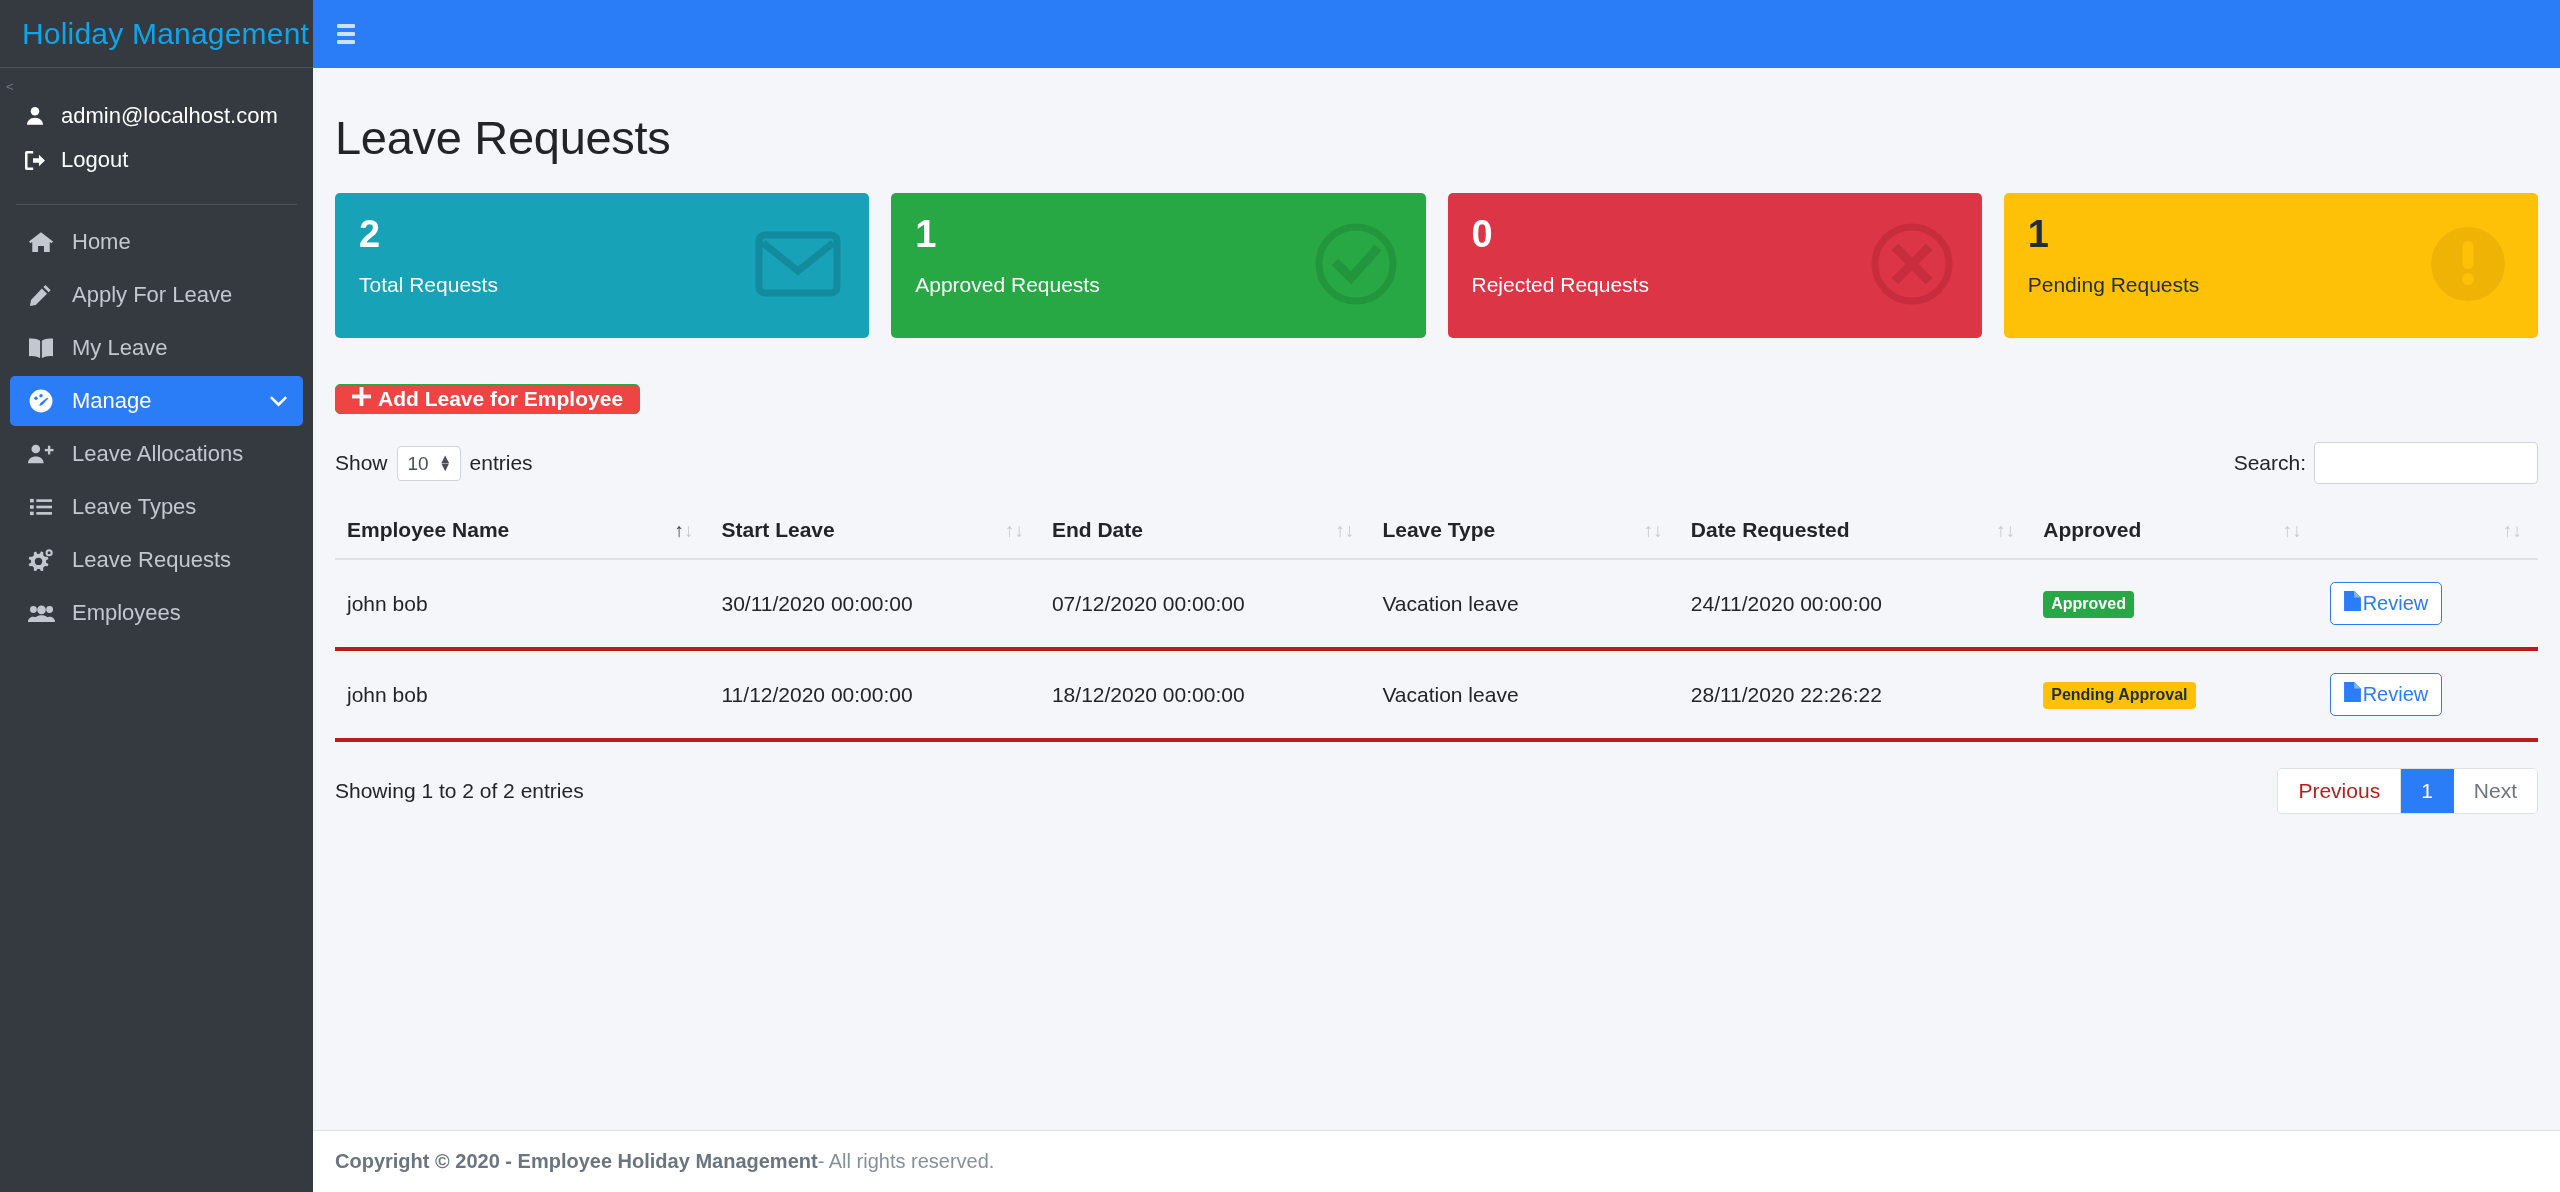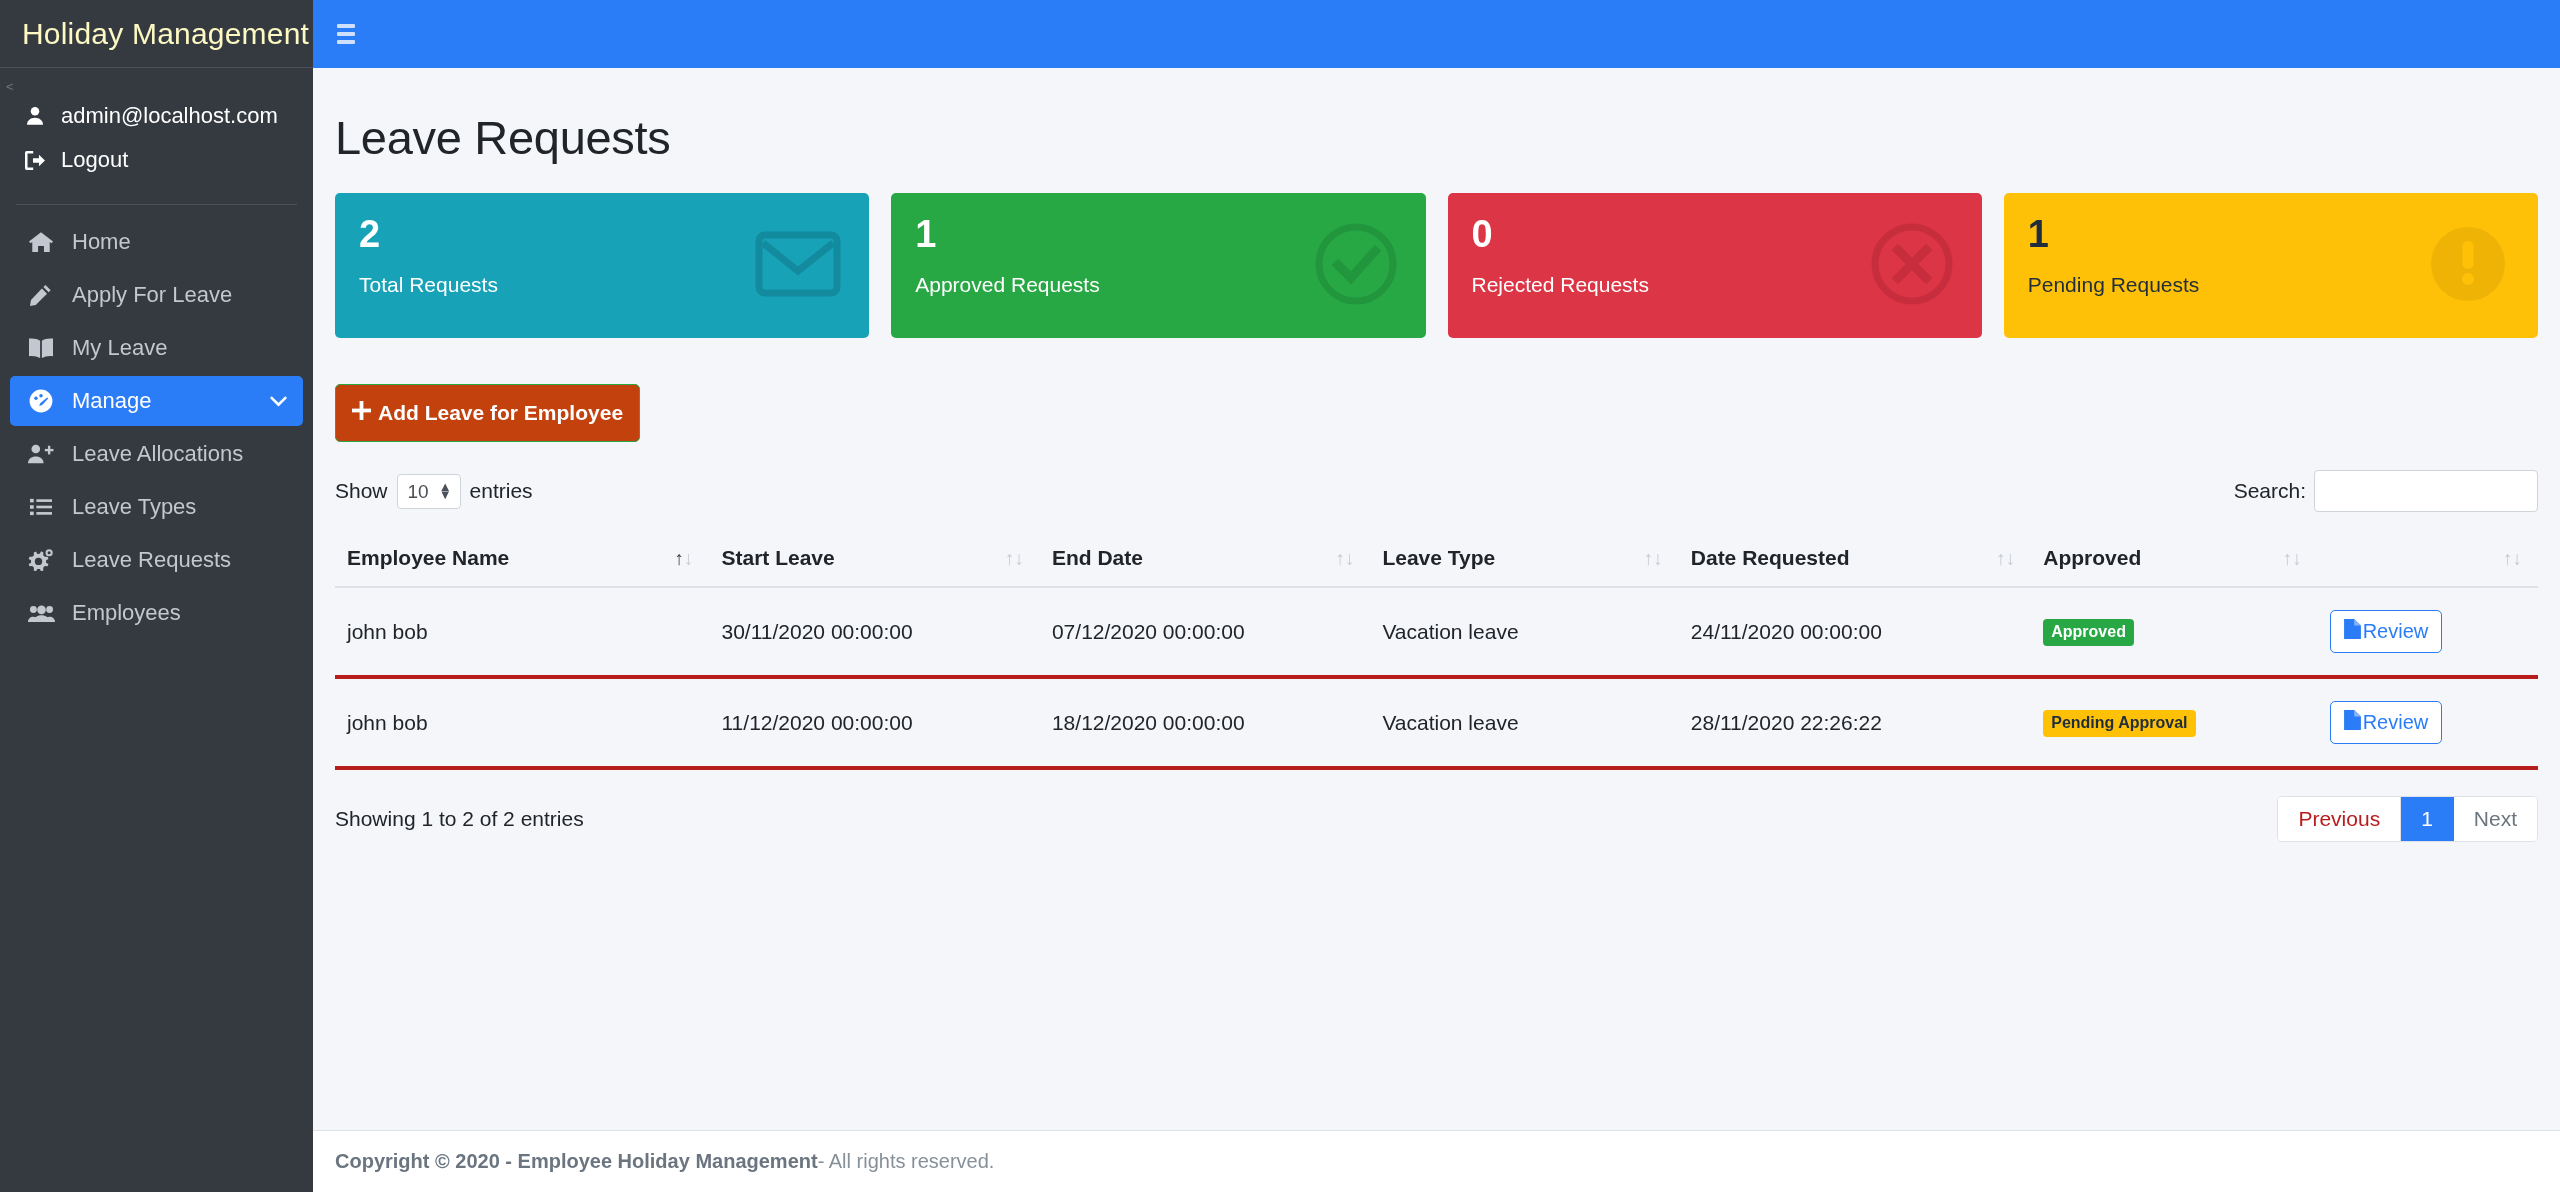--- a/index.html
+++ b/index.html
@@ -15,21 +15,21 @@
   .sidebar {
     width: 313px; min-width: 313px; height: 1192px;
     background: #343a40;
     display: flex; flex-direction: column;
     position: relative; z-index: 5;
   }
   .brand {
     height: 68px; min-height: 68px;
     display: flex; align-items: center;
     padding-left: 22px;
-    color: #fef9c3;
+    color: #0ea5e9;
     font-size: 30px; font-weight: 400;
     letter-spacing: .2px;
     border-bottom: 1px solid #4b545c;
     white-space: nowrap;
   }
   .sidebar-body { padding: 0 0 0 0; flex: 1; }
   .user-block { padding: 14px 0 8px 0; }
   .caret-stub {
     color: #6e7681; font-size: 13px;
     padding: 0 0 2px 6px; line-height: 10px;
@@ -101,23 +101,23 @@
     position: absolute; right: 28px; top: 50%;
     transform: translateY(-50%);
     opacity: .32;
   }
   .card.dark { color: #1f2d3d; }
   .card.dark .bigicon { opacity: .22; }
 
   
   .btn-add {
     display: inline-flex; align-items: center; gap: 7px;
-    background: #c2410c; border: 1px solid #28a745;
+    background: #ef4444; border: 1px solid #28a745;
     color: #fff; font-size: 21px; font-weight: 700;
-    padding: 16px 16px; border-radius: 5px;
+    padding: 2px 16px; border-radius: 5px;
     margin: 46px 0 0 0; cursor: pointer;
   }
 
   
   .table-top { display: flex; align-items: center; justify-content: space-between; margin-top: 28px; }
   .len-box { display: flex; align-items: center; gap: 9px; font-size: 21px; color: #212529; }
   .sel {
     appearance: none; -webkit-appearance: none;
     border: 1px solid #ced4da; border-radius: 4px;
     background: #fff;

